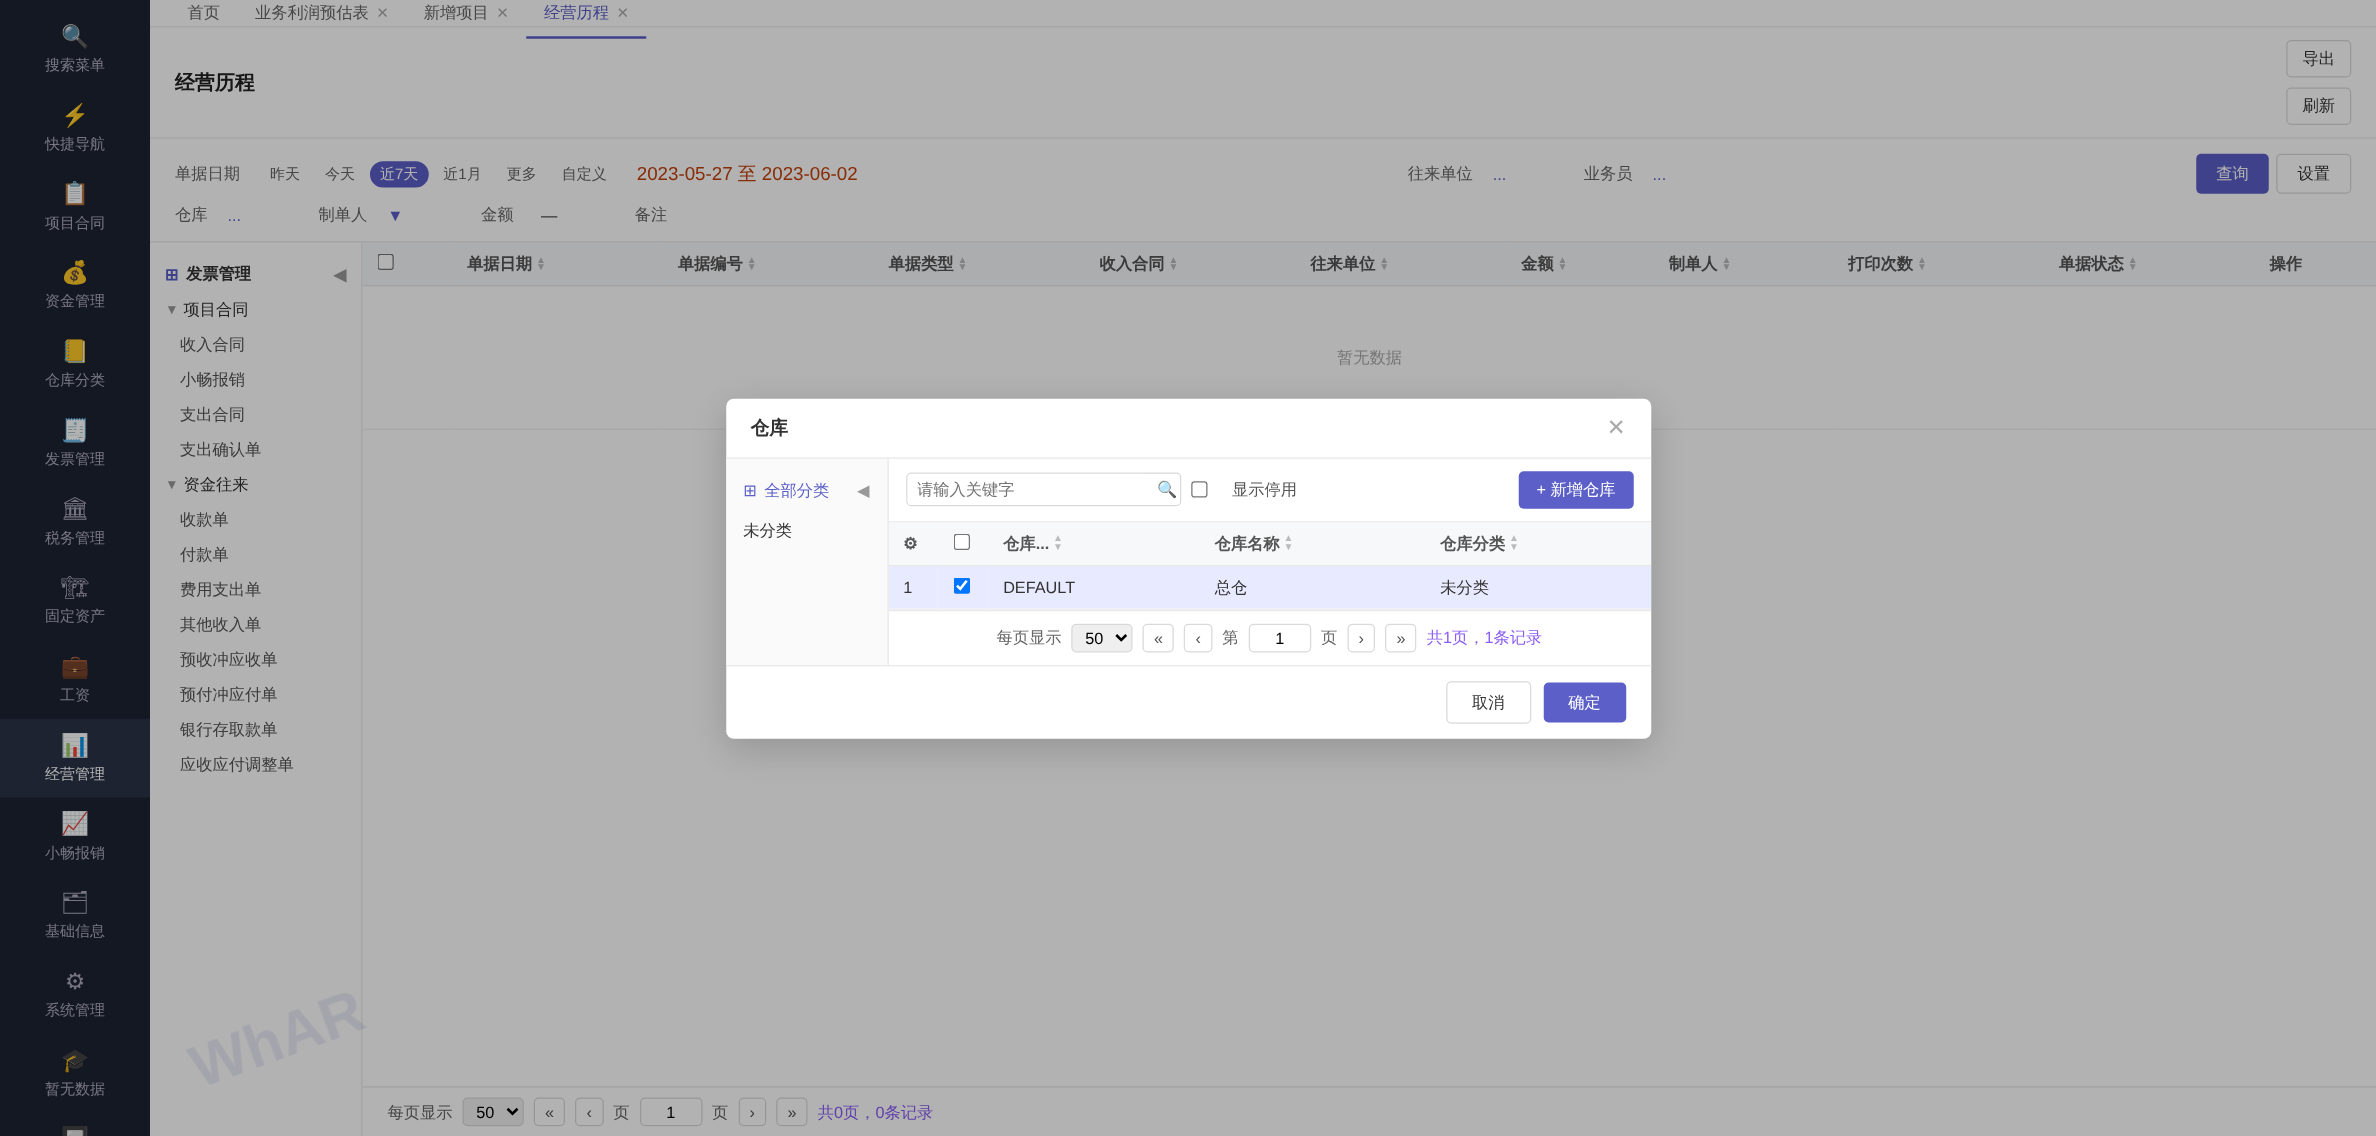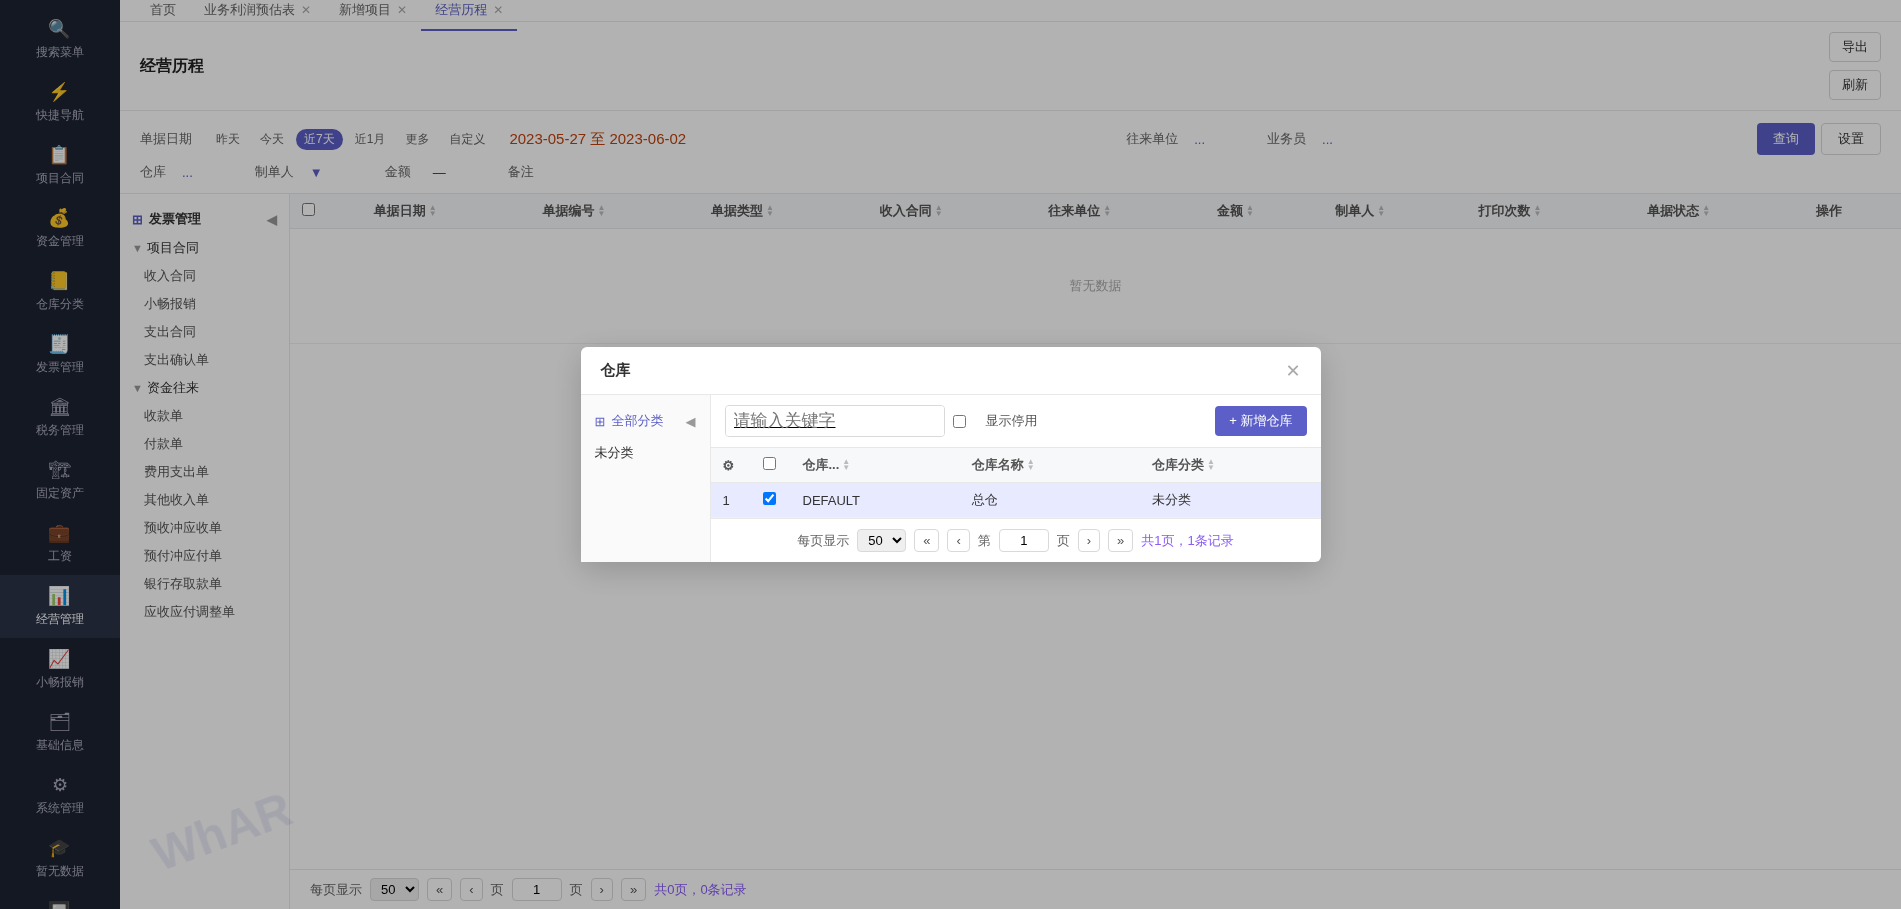--- a/index.html
+++ b/index.html
@@ -76,21 +76,21 @@
     .modal-header { display: flex; align-items: center; justify-content: space-between; padding: 14px 20px; border-bottom: 1px solid #e8e8e8; }
     .modal-title { font-size: 15px; font-weight: 600; color: #333; }
     .modal-close { cursor: pointer; color: #aaa; font-size: 18px; line-height: 1; }
     .modal-body { display: flex; flex: 1; overflow: hidden; }
     .modal-left { width: 130px; border-right: 1px solid #e8e8e8; padding: 10px 0; background: #fafafa; }
     .modal-left-item { padding: 7px 14px; font-size: 13px; color: #333; cursor: pointer; display: flex; align-items: center; gap: 6px; }
     .modal-left-item.active { color: #5b5fc7; }
     .modal-right { flex: 1; display: flex; flex-direction: column; overflow: hidden; }
     .modal-toolbar { display: flex; align-items: center; gap: 8px; padding: 10px 14px; border-bottom: 1px solid #e8e8e8; }
     .modal-search { display: flex; align-items: center; border: 1px solid #d9d9d9; border-radius: 4px; overflow: hidden; flex: 1; max-width: 220px; }
-    .modal-search input { border: none; outline: none; padding: 5px 8px; font-size: 17px; flex: 1; text-decoration: underline; }
+    .modal-search input { border: none; outline: none; padding: 5px 8px; font-size: 13px; flex: 1; }
     .modal-search-icon { padding: 5px 8px; color: #aaa; cursor: pointer; }
     .modal-checkbox { display: flex; align-items: center; gap: 20px; font-size: 13px; color: #555; }
     .modal-add-btn { background: #5b5fc7; color: #fff; border: none; border-radius: 4px; padding: 6px 14px; cursor: pointer; font-size: 13px; margin-left: auto; }
     .modal-table-wrap { flex: 1; overflow: auto; }
     .modal-table { width: 100%; border-collapse: collapse; }
     .modal-table th { background: #f7f8fa; border-bottom: 1px solid #e8e8e8; padding: 8px 12px; font-size: 13px; color: #555; text-align: left; white-space: nowrap; }
     .modal-table td { border-bottom: 1px solid #f0f0f0; padding: 8px 12px; font-size: 13px; }
     .modal-table tr.selected td { background: #e8eaff; }
     .modal-pagination { display: flex; align-items: center; justify-content: center; gap: 8px; padding: 10px; border-top: 1px solid #e8e8e8; font-size: 13px; color: #666; }
     .modal-footer { display: flex; align-items: center; justify-content: flex-end; gap: 10px; padding: 12px 20px; border-top: 1px solid #e8e8e8; }
@@ -492,14 +492,18 @@
           <span>第</span>
           <input class="page-input" value="1" style="">
           <span>页</span>
           <button class="page-btn">›</button>
           <button class="page-btn">»</button>
           <span class="page-info">共1页，1条记录</span>
         </div>
       </div>
     </div>
 
+    <div class="modal-footer">
+      <button class="cancel-btn">取消</button>
+      <button class="confirm-btn">确定</button>
+    </div>
   </div>
 </div>
 
 </body></html>

